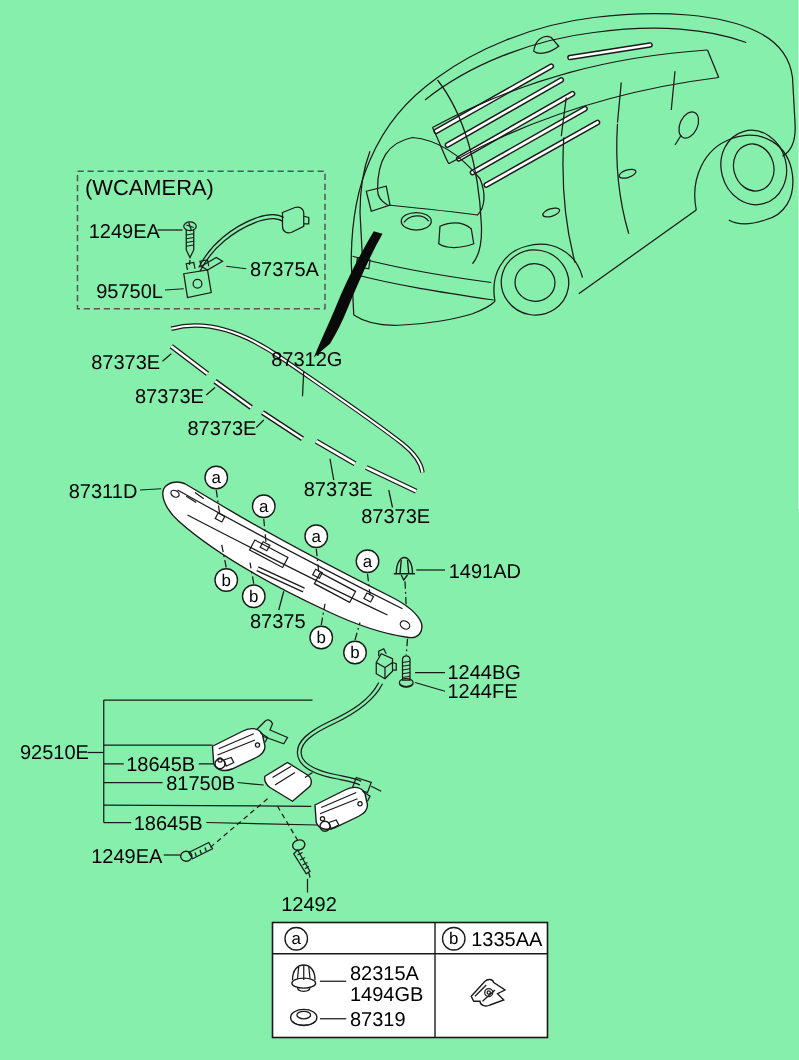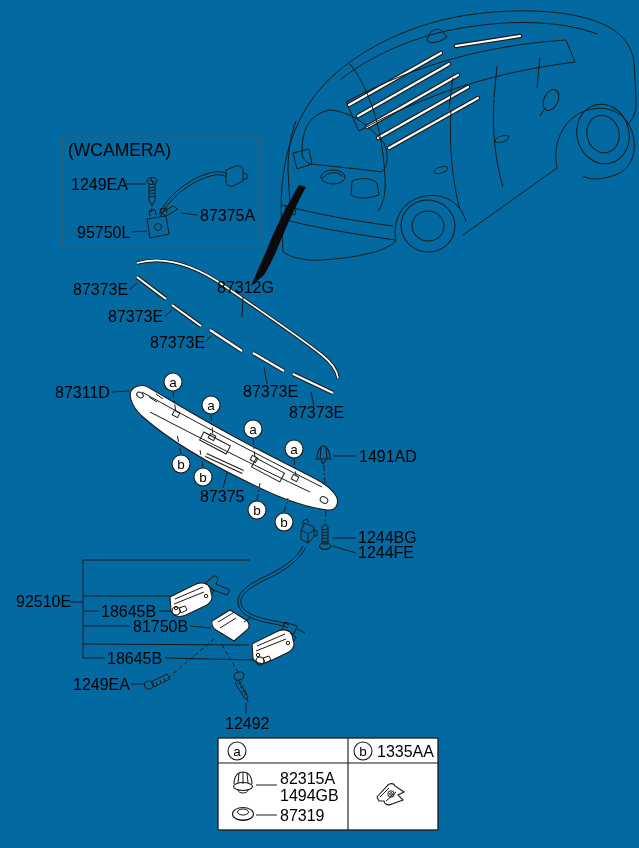--- a/index.html
+++ b/index.html
@@ -1,16 +1,16 @@
 <!DOCTYPE html>
 <html><head>
 <meta charset="utf-8">
 <style>
   html,body{margin:0;padding:0;background:#ffffff;}
-  .stage{position:relative;width:639px;height:848px;background:#0369a1;overflow:hidden;
+  .stage{position:relative;width:639px;height:848px;background:#86efac;overflow:hidden;
          font-family:"Liberation Sans",sans-serif;}
   svg{display:block;}
   svg text{font-family:"Liberation Sans",sans-serif;fill:#000;}
   .lbl{font-size:16px;}
   .lbl-lg{font-size:17.5px;}
   .mk{font-size:13.5px;text-anchor:middle;}
   .ln{stroke:#1a1a1a;stroke-width:1;fill:none;}
   .ln2{stroke:#1a1a1a;stroke-width:1.1;fill:none;}
   .thick{stroke:#1a1a1a;stroke-width:3.6;fill:none;}
   .thin-w{stroke:#ffffff;stroke-width:1.7;fill:none;}

